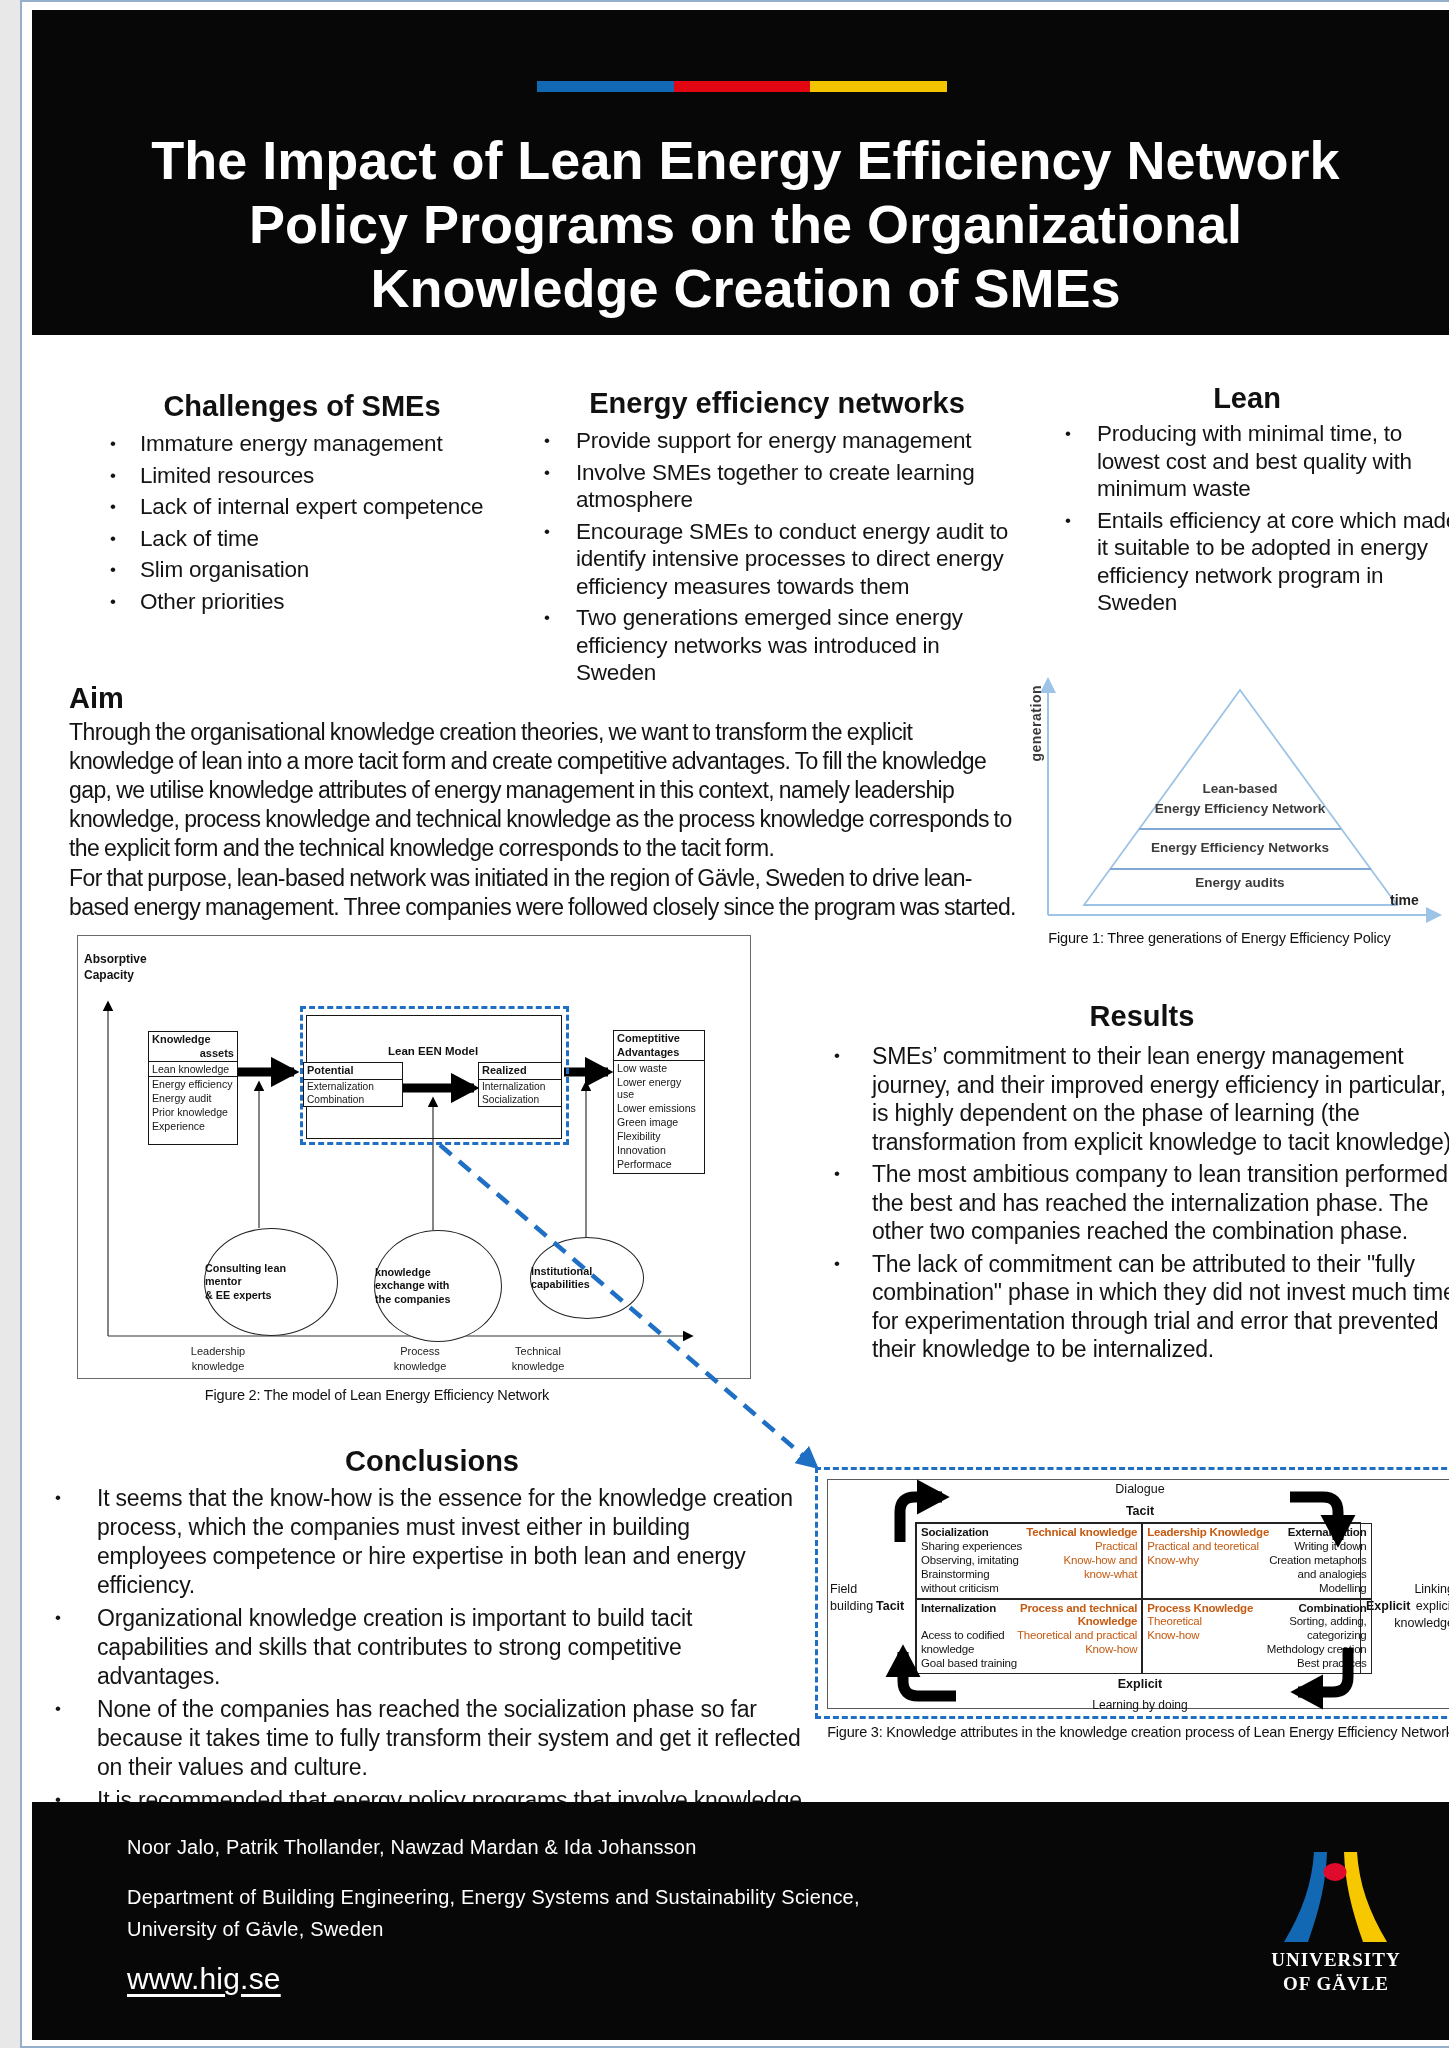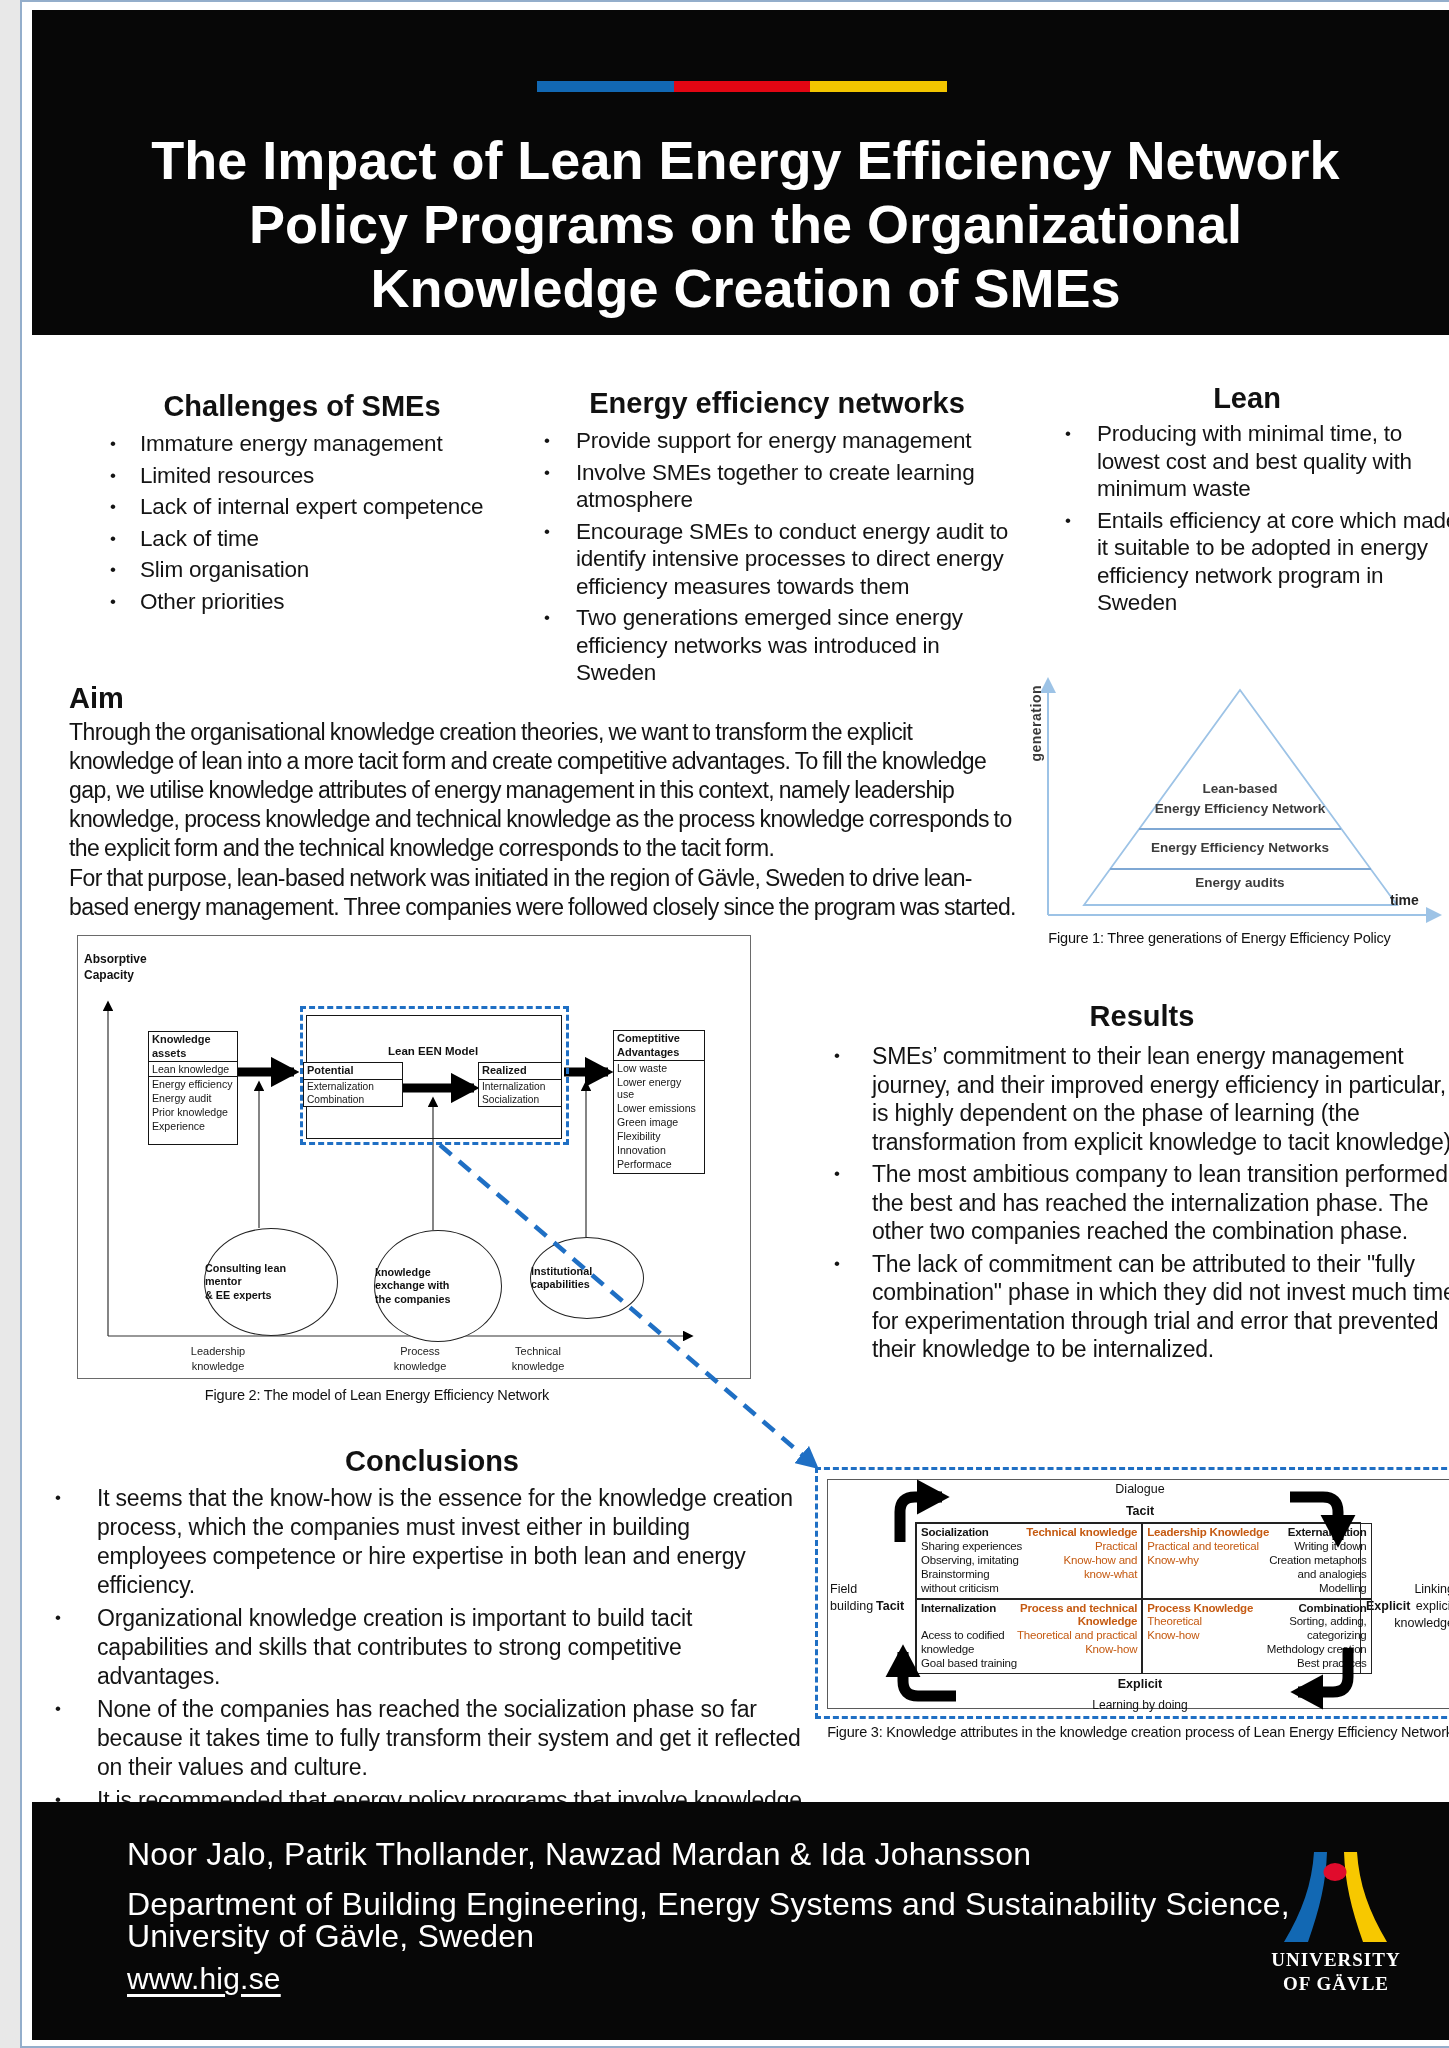--- a/index.html
+++ b/index.html
@@ -47,21 +47,21 @@
   .bold{font-weight:700;}
   .orange{color:#c55a11;}
   .seci{position:absolute;left:97px;top:52px;width:446px;height:152px;border:1.4px solid #222;box-sizing:border-box;
     display:grid;grid-template-columns:1fr 1fr;grid-template-rows:1fr 1fr;}
   .cell{border:0.7px solid #222;display:flex;justify-content:space-between;padding:2px 4px;box-sizing:border-box;}
   .qcol{display:flex;flex-direction:column;}
   .qcol.right{text-align:right;}
   .ln{font-size:11.5px;line-height:13.9px;min-height:13.9px;white-space:nowrap;letter-spacing:-0.2px;}
   
   .ftr{position:absolute;left:10px;top:1800px;width:1427px;height:238px;background:#070707;color:#fff;}
-  .ftxt{position:absolute;left:95px;font-size:32px;letter-spacing:0.2px;}
+  .ftxt{position:absolute;left:95px;font-size:20px;letter-spacing:0.2px;}
   .url{font-size:30px;text-decoration:underline;text-underline-offset:5px;color:#fff;}
   .logotxt{position:absolute;text-align:center;color:#fff;font-family:"Liberation Serif",serif;
     font-weight:700;font-size:19px;line-height:24px;letter-spacing:1px;white-space:nowrap;transform:translateX(-50%);}
   svg{display:block;}
 </style>
 </head>
 <body>
 
 <div class="poster">
 
@@ -186,21 +186,21 @@
       <line x1="181" y1="292" x2="181" y2="148" stroke="#333" stroke-width="1.2" marker-end="url(#aht)"></line>
       <line x1="355" y1="294" x2="355" y2="164" stroke="#333" stroke-width="1.2" marker-end="url(#aht)"></line>
       <line x1="508" y1="301" x2="508" y2="148" stroke="#333" stroke-width="1.2" marker-end="url(#aht)"></line>
     </svg>
 
     <div class="f2t" style="left:6px;top:16px;font-weight:700;font-size:12px;">Absorptive</div>
     <div class="f2t" style="left:6px;top:32px;font-weight:700;font-size:12px;">Capacity</div>
 
     <div class="f2box" style="left:70px;top:95px;width:90px;height:114px;">
       <div class="f2hd" style="border-bottom:none;padding-bottom:0;">Knowledge</div>
-      <div class="f2hd" style="padding-top:0;">assets</div>
+      <div class="f2hd" style="padding-top:0;text-align:right;">assets</div>
       <div class="f2it" style="border-bottom:1px solid #151515;">Lean knowledge</div>
       <div class="f2it">Energy efficiency</div>
       <div class="f2it">Energy audit</div>
       <div class="f2it">Prior knowledge</div>
       <div class="f2it">Experience</div>
     </div>
 
     <div class="dashbox"></div>
     <div class="innersolid"></div>
     <div class="f2t" style="left:310px;top:108px;font-weight:700;font-size:11.5px;">Lean EEN Model</div>

